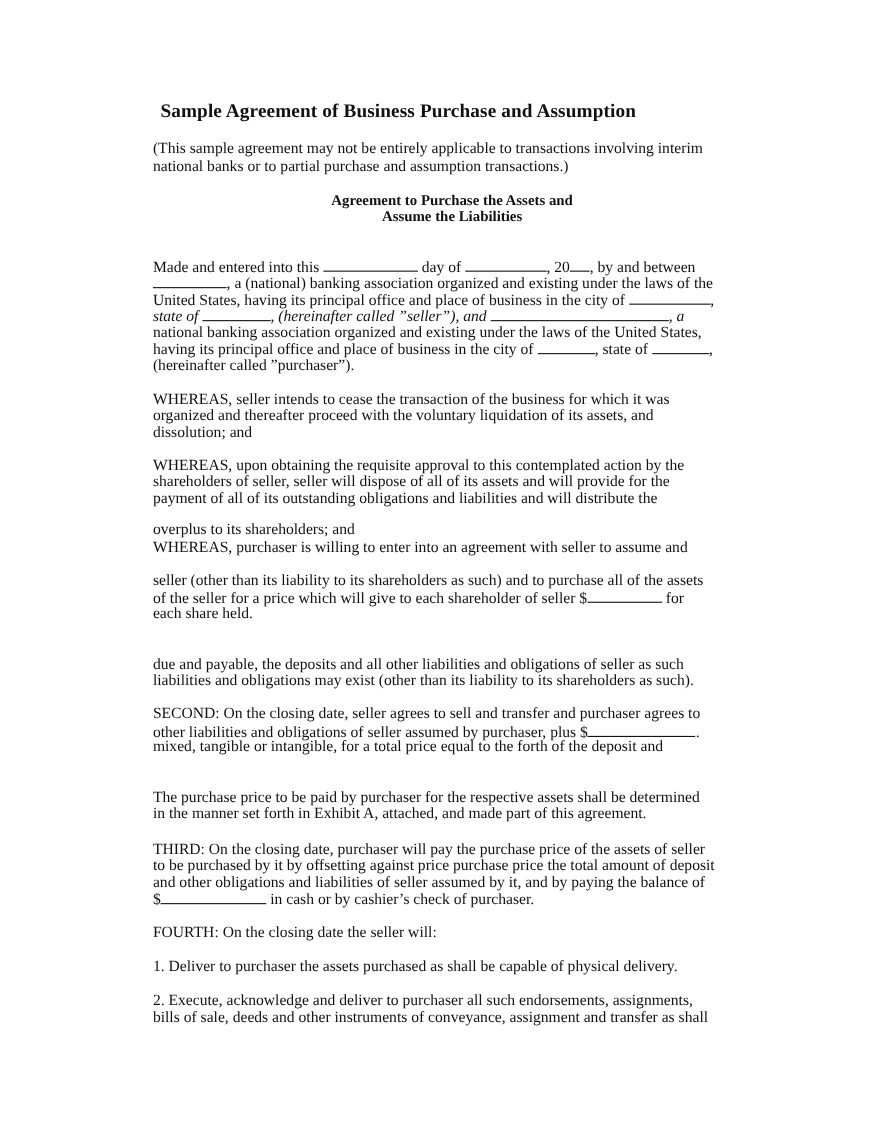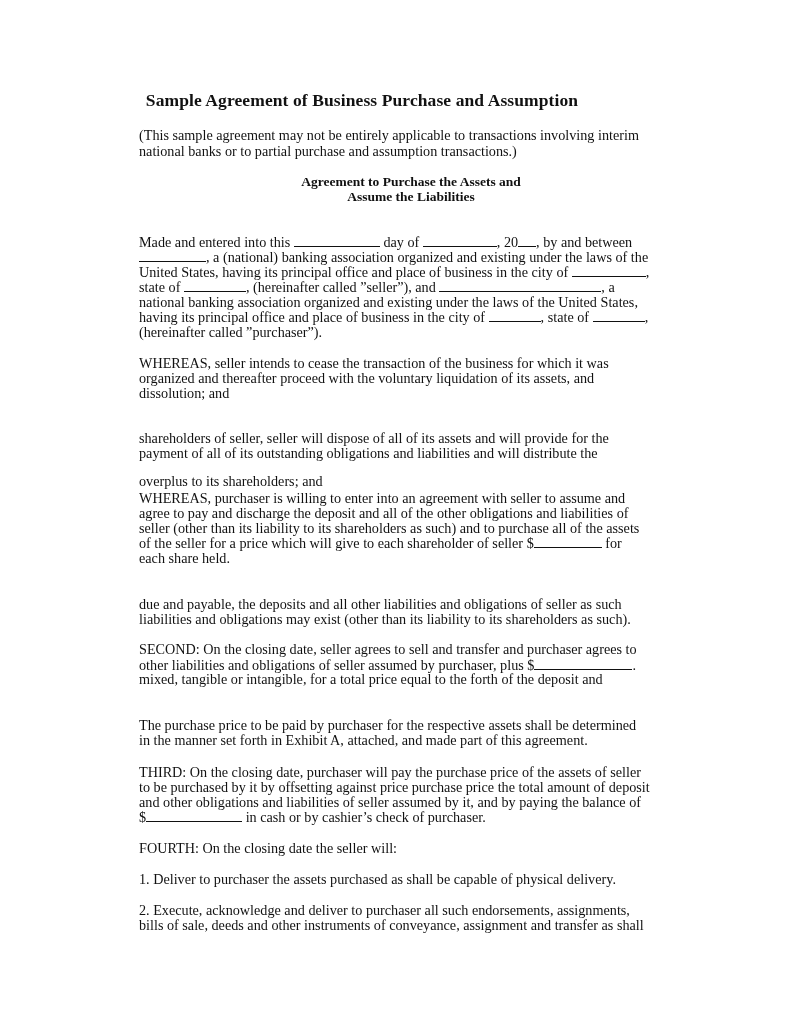--- a/index.html
+++ b/index.html
@@ -41,39 +41,39 @@
 
   <div class="line" style="top:234px;">
     <span>Made and entered into this </span><span class="blank" style="width:86px"></span><span> day of </span><span class="blank" style="width:74px"></span><span>, 20</span><span class="blank" style="width:18px"></span><span>, by and between</span>
   </div>
   <div class="line" style="top:249px;">
     <span class="blank" style="width:67px"></span><span>, a (national) banking association organized and existing under the laws of the</span>
   </div>
   <div class="line" style="top:264px;">
     <span>United States, having its principal office and place of business in the city of </span><span class="blank" style="width:74px"></span><span>,</span>
   </div>
-  <div class="line" style="top:279px;">
+  <div class="line" style="top:279px;font-style:italic;">
     <span>state of </span><span class="blank" style="width:62px"></span><span>, (hereinafter called ”seller”), and </span><span class="blank" style="width:162px"></span><span>, a</span>
   </div>
   <div class="line" style="top:294px;">national banking association organized and existing under the laws of the United States,</div>
   <div class="line" style="top:309px;">
     <span>having its principal office and place of business in the city of </span><span class="blank" style="width:52px"></span><span>, state of </span><span class="blank" style="width:52px"></span><span>,</span>
   </div>
   <div class="line" style="top:324px;">(hereinafter called ”purchaser”).</div>
 
   <div class="line" style="top:355px;">WHEREAS, seller intends to cease the transaction of the business for which it was</div>
   <div class="line" style="top:370px;">organized and thereafter proceed with the voluntary liquidation of its assets, and</div>
   <div class="line" style="top:385px;">dissolution; and</div>
 
+  <div class="line" style="top:415px;">WHEREAS, upon obtaining the requisite approval to this contemplated action by the</div>
   <div class="line" style="top:430px;">shareholders of seller, seller will dispose of all of its assets and will provide for the</div>
   <div class="line" style="top:445px;">payment of all of its outstanding obligations and liabilities and will distribute the</div>
   <div class="line" style="top:473px;">overplus to its shareholders; and</div>
 
   <div class="line" style="top:490px;">WHEREAS, purchaser is willing to enter into an agreement with seller to assume and</div>
-  <div class="line" style="top:505px;">agree to pay and discharge the deposit and all of the other obligations and liabilities of</div>
   <div class="line" style="top:520px;">seller (other than its liability to its shareholders as such) and to purchase all of the assets</div>
   <div class="line" style="top:535px;">
     <span>of the seller for a price which will give to each shareholder of seller $</span><span class="blank" style="width:68px"></span><span> for</span>
   </div>
   <div class="line" style="top:550px;">each share held.</div>
 
   <div class="line" style="top:596px;">due and payable, the deposits and all other liabilities and obligations of seller as such</div>
   <div class="line" style="top:611px;text-align:right;">liabilities and obligations may exist (other than its liability to its shareholders as such).</div>
 
   <div class="line" style="top:641px;">SECOND:  On the closing date, seller agrees to sell and transfer and purchaser agrees to</div>

